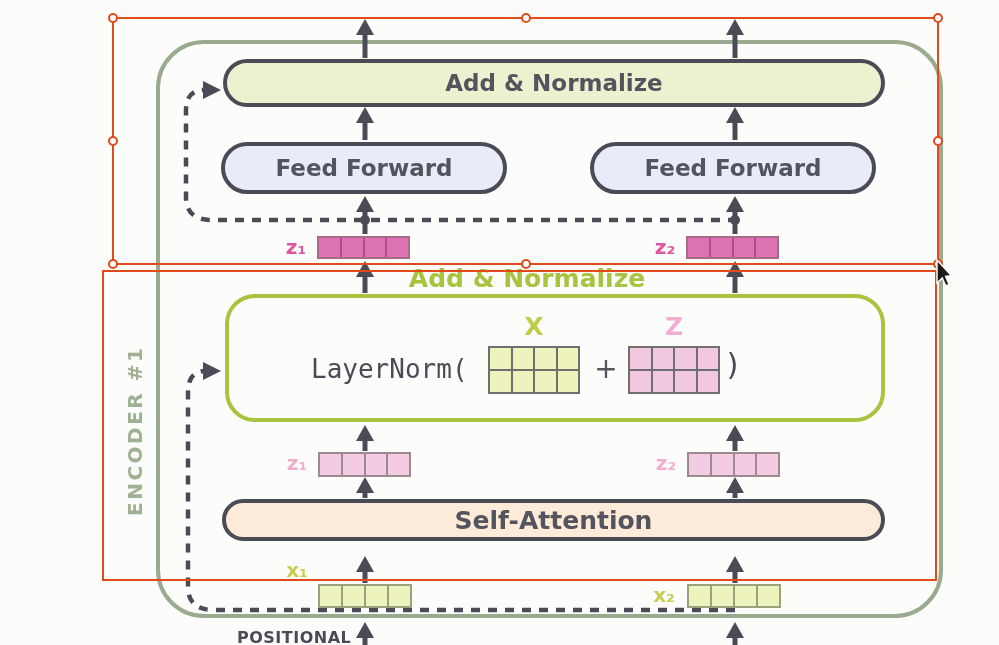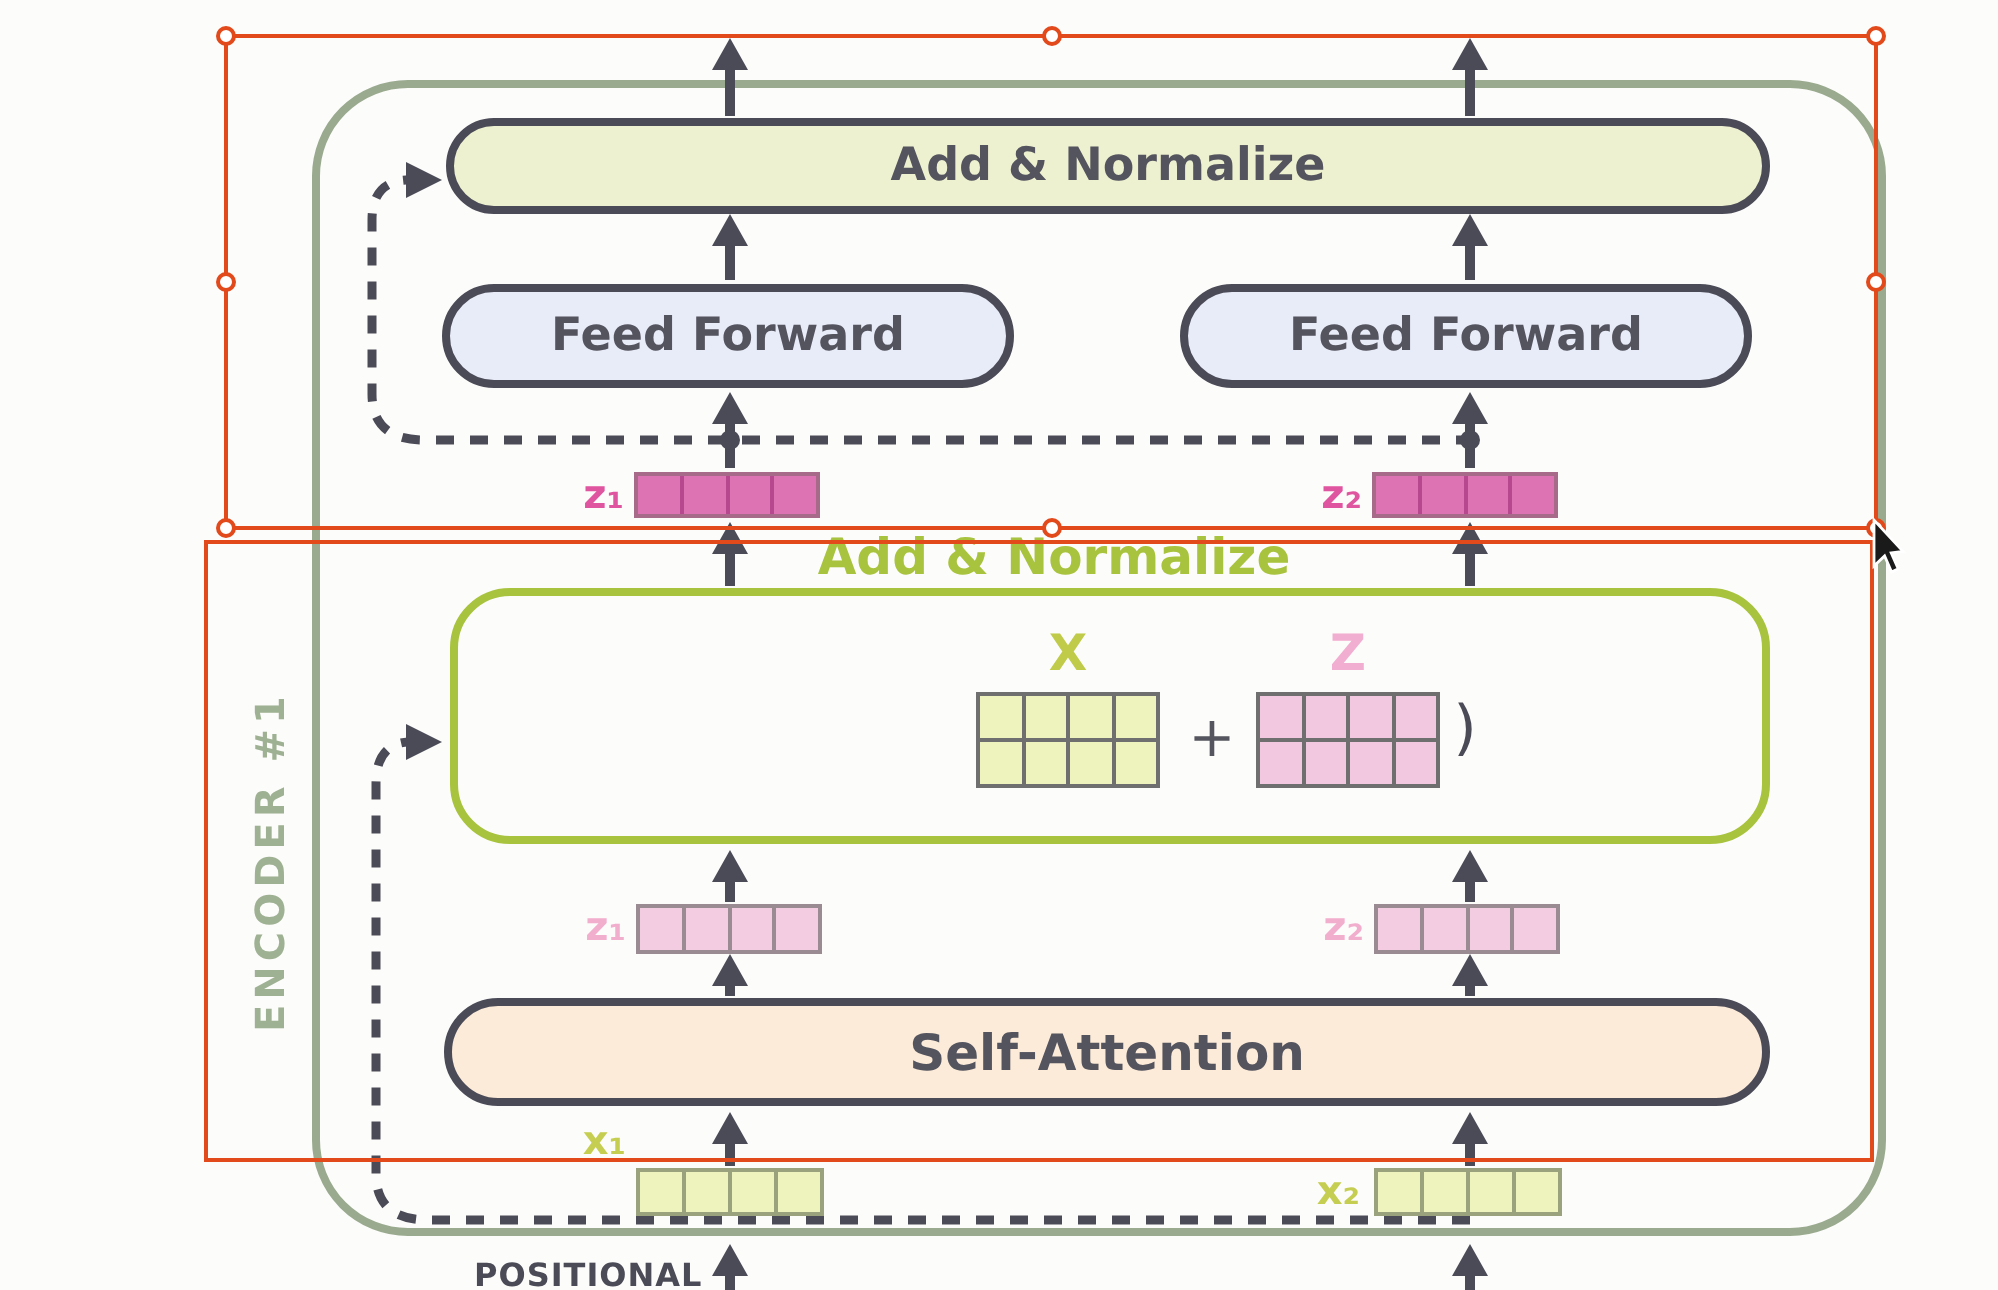--- a/index.html
+++ b/index.html
@@ -24,21 +24,21 @@
 
   
   .pill{
     border:4px solid #4b4b57;border-radius:26px;
     display:flex;align-items:center;justify-content:center;
     font-weight:bold;color:#54545e;
   }
   .add-norm-top{left:223px;top:59px;width:662px;height:48px;background:#eef1d0;font-size:23px;}
   .ff-left {left:221px;top:142px;width:286px;height:52px;background:#e8ebf8;font-size:23px;}
   .ff-right{left:590px;top:142px;width:286px;height:52px;background:#e8ebf8;font-size:23px;}
-  .self-attention{left:222px;top:499px;width:663px;height:54px;background:#fcebd9;font-size:25px;border-radius:28px;}
+  .self-attention{left:222px;top:499px;width:663px;height:42px;background:#fcebd9;font-size:25px;border-radius:28px;}
 
   
   .green-box{
     left:225px;top:294px;width:660px;height:128px;
     border:4px solid #a8c33e;border-radius:30px;background:transparent;
   }
   .an-green-text{
     left:377px;top:264px;width:300px;text-align:center;
     font-size:25px;font-weight:bold;color:#a8c33e;white-space:nowrap;
   }
@@ -67,21 +67,21 @@
   .vec-dark{border:2px solid #a86a89;}
   .vec-dark > div{background:#dd73b3;border-left:2px solid #b5488e;}
   .vec-dark > div:first-child{border-left:none;}
   .vec-lightpink{border:2px solid #9a8a92;}
   .vec-lightpink > div{background:#f4cce2;border-left:2px solid #9a8a92;}
   .vec-lightpink > div:first-child{border-left:none;}
   .vec-yellow{border:2px solid #9aa17d;}
   .vec-yellow > div{background:#eef3bd;border-left:2px solid #9aa17d;}
   .vec-yellow > div:first-child{border-left:none;}
 
-  .vec-label{font-size:20px;font-weight:bold;text-align:right;width:32px;white-space:nowrap;}
+  .vec-label{font-size:20px;font-weight:bold;text-align:center;width:32px;white-space:nowrap;}
   .lbl-darkpink{color:#e0559f;}
   .lbl-lightpink{color:#f2aecd;}
   .lbl-yellow{color:#c6ce52;}
 
   .positional{
     left:237px;top:628px;font-size:16px;font-weight:bold;color:#4b4b57;
     letter-spacing:0.5px;white-space:nowrap;
   }
 
   
@@ -112,20 +112,21 @@
   </div>
   <div class="abs pill ff-left layer2">
     <span>Feed Forward</span>
   </div>
   <div class="abs pill ff-right layer2">
     <span>Feed Forward</span>
   </div>
 
   <div class="abs green-box layer2"></div>
   <div class="abs an-green-text layer3">Add &amp; Normalize</div>
+  <div class="abs layernorm-text layer3">LayerNorm(</div>
   <div class="abs matrix-label x-matrix-label layer3">X</div>
   <div class="abs matrix-label z-matrix-label layer3">Z</div>
   <div class="abs grid x-grid layer3">
     <div></div>
       <div></div>
       <div></div>
       <div></div>
       <div></div>
       <div></div>
       <div></div>

